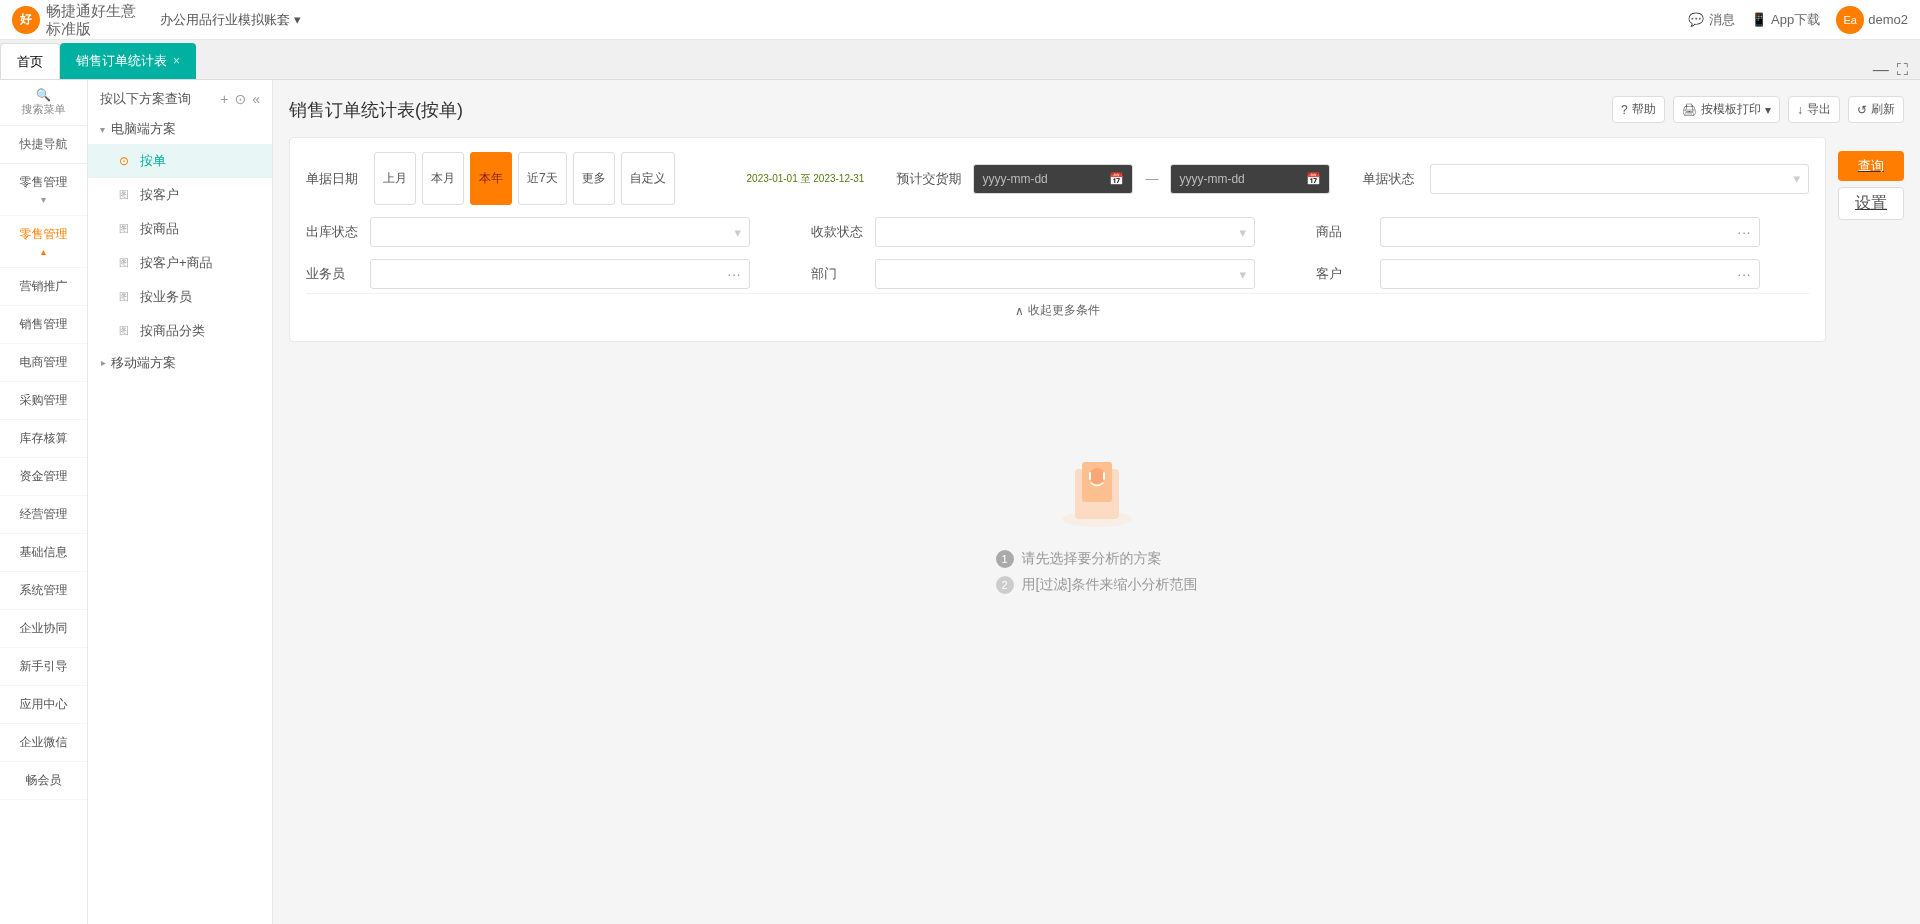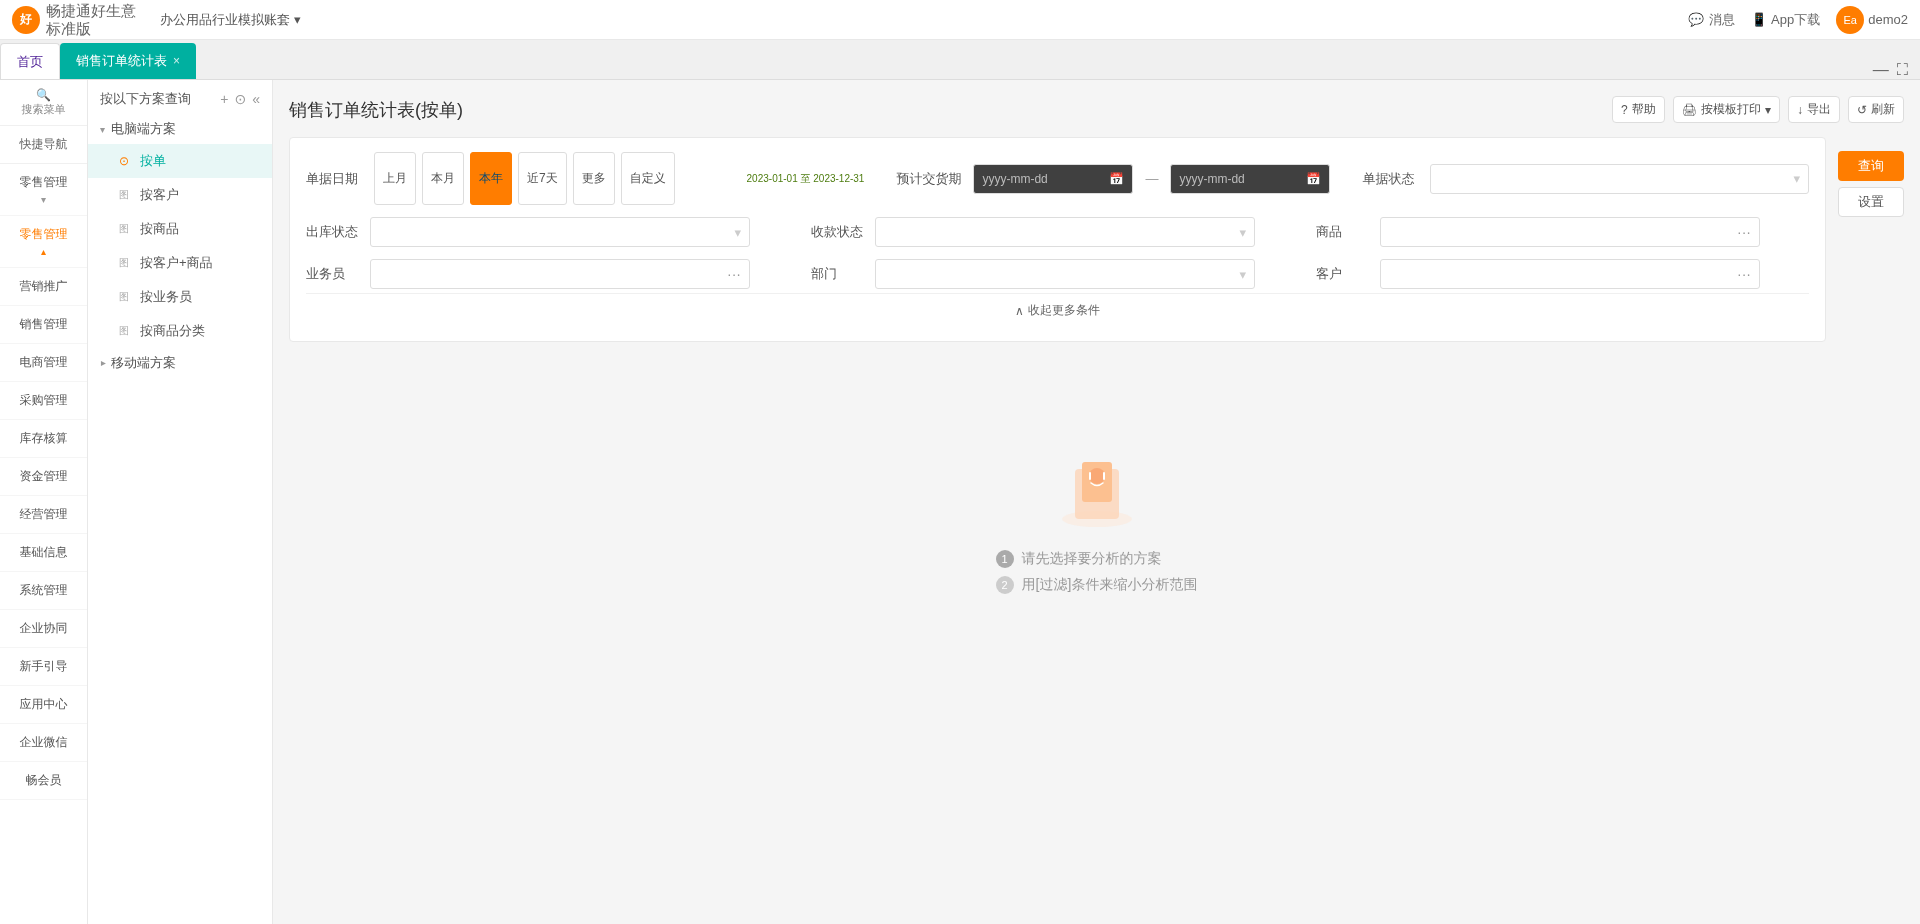--- a/index.html
+++ b/index.html
@@ -12,21 +12,21 @@
     .logo-icon { width: 28px; height: 28px; background: #ff7d00; border-radius: 50%; display: flex; align-items: center; justify-content: center; color: white; font-size: 12px; font-weight: bold; }
     .logo-text { font-size: 15px; color: #666; line-height: 1.2; }
     .app-selector { display: flex; align-items: center; gap: 4px; color: #555; font-size: 13px; margin-left: 16px; cursor: pointer; }
     .topbar-right { display: flex; align-items: center; gap: 16px; color: #666; font-size: 13px; }
     .topbar-right-item { display: flex; align-items: center; gap: 4px; cursor: pointer; }
     .avatar { width: 28px; height: 28px; border-radius: 50%; background: #ff7d00; display: flex; align-items: center; justify-content: center; color: white; font-size: 11px; }
 
     
     .tabbar { height: 40px; background: #f0f0f0; display: flex; align-items: flex-end; padding: 0 0 0 0; flex-shrink: 0; border-bottom: 1px solid #ddd; }
     .tab { height: 36px; padding: 0 16px; display: flex; align-items: center; gap: 6px; cursor: pointer; font-size: 13px; border-radius: 4px 4px 0 0; }
-    .tab.home { background: #fff; color: #4c1d95; border: 1px solid #ddd; border-bottom: none; }
+    .tab.home { background: #fff; color: #000000; border: 1px solid #ddd; border-bottom: none; }
     .tab.active { background: #00b0a0; color: #fff; border: none; }
     .tab-close { font-size: 12px; color: rgba(255,255,255,0.8); cursor: pointer; }
     .tabbar-right { margin-left: auto; display: flex; align-items: center; padding-right: 12px; gap: 8px; }
     .tabbar-icon { font-size: 16px; color: #666; cursor: pointer; }
 
     
     .main-layout { display: flex; flex: 1; overflow: hidden; }
 
     
     .sidebar { width: 88px; background: #fff; border-right: 1px solid #e8e8e8; display: flex; flex-direction: column; overflow-y: auto; flex-shrink: 0; }
@@ -58,43 +58,43 @@
     .page-title-actions { display: flex; gap: 8px; font-size: 13px; }
     .title-btn { display: flex; align-items: center; gap: 4px; color: #555; cursor: pointer; padding: 4px 8px; border: 1px solid #ddd; border-radius: 4px; background: #fff; font-size: 12px; }
 
     
     .filter-card { background: #fff; border-radius: 4px; padding: 14px 16px; margin-bottom: 12px; border: 1px solid #e8e8e8; }
     .filter-row { display: flex; align-items: center; gap: 12px; margin-bottom: 12px; flex-wrap: wrap; }
     .filter-row:last-child { margin-bottom: 0; }
     .filter-label { font-size: 13px; color: #555; white-space: nowrap; min-width: 56px; }
     .date-group { display: flex; align-items: center; gap: 6px; flex: 1; }
     .date-btn { padding: 17px 8px; border-radius: 3px; border: 1px solid #ddd; background: #fff; font-size: 12px; color: #555; cursor: pointer; white-space: nowrap; }
-    .date-btn.active { background: #ff7d00; color: #0c4a6e; border-color: #ff7d00; }
+    .date-btn.active { background: #ff7d00; color: #7f1d1d; border-color: #ff7d00; }
     .date-range-text { font-size: 10px; color: #4d7c0f; }
     .filter-select { flex: 1; min-width: 180px; max-width: 380px; height: 30px; border: 1px solid #ddd; border-radius: 3px; padding: 0 8px; font-size: 13px; color: #555; background: #fff; display: flex; align-items: center; justify-content: space-between; cursor: pointer; }
     .filter-date-input { width: 160px; height: 30px; border: 1px solid #ddd; border-radius: 3px; padding: 0 8px; font-size: 13px; color: #bbb; background: #404040; display: flex; align-items: center; justify-content: space-between; cursor: pointer; }
     .date-separator { color: #999; }
     .more-dots { color: #999; font-size: 14px; cursor: pointer; }
     .collapse-row { display: flex; align-items: center; justify-content: center; padding: 8px 0; border-top: 1px solid #f0f0f0; margin-top: 4px; }
     .collapse-btn { display: flex; align-items: center; gap: 4px; color: #666; font-size: 12px; cursor: pointer; }
     .btn-primary { background: #ff7d00; color: #fff; border: none; border-radius: 4px; padding: 6px 20px; font-size: 13px; cursor: pointer; white-space: nowrap; }
-    .btn-secondary { background: #fff; color: #555; border: 1px solid #ddd; border-radius: 4px; padding: 5px 16px; font-size: 13px; cursor: pointer; white-space: nowrap; }
+    .btn-secondary { background: #fff; color: #555; border: 1px solid #ddd; border-radius: 4px; padding: 5px 16px; font-size: 16px; cursor: pointer; white-space: nowrap; }
 
     
     .empty-state { display: flex; flex-direction: column; align-items: center; justify-content: center; padding: 80px 0; flex: 1; }
     .empty-tips { display: flex; flex-direction: column; gap: 8px; }
     .empty-tip { display: flex; align-items: center; gap: 8px; font-size: 14px; color: #999; }
     .tip-num { width: 18px; height: 18px; border-radius: 50%; display: flex; align-items: center; justify-content: center; font-size: 11px; color: white; flex-shrink: 0; }
     .tip-num.n1 { background: #aaa; }
     .tip-num.n2 { background: #ccc; }
 
     
     .filter-wrapper { display: flex; gap: 0; }
     .filter-main { flex: 1; }
-    .filter-side { display: flex; flex-direction: column; gap: 6px; padding: 14px 0 14px 12px; justify-content: flex-start; }
+    .filter-side { display: flex; flex-direction: column; gap: 6px; padding: 14px 0 14px 12px; justify-content: flex-start; text-decoration: underline; }
     .filter-cell { display: flex; align-items: center; gap: 8px; }
   </style>
 </head>
 <body>
 
 <div class="topbar">
   <div class="topbar-left">
     <div class="logo-area">
       <div class="logo-icon">好</div>
       <div class="logo-text">

